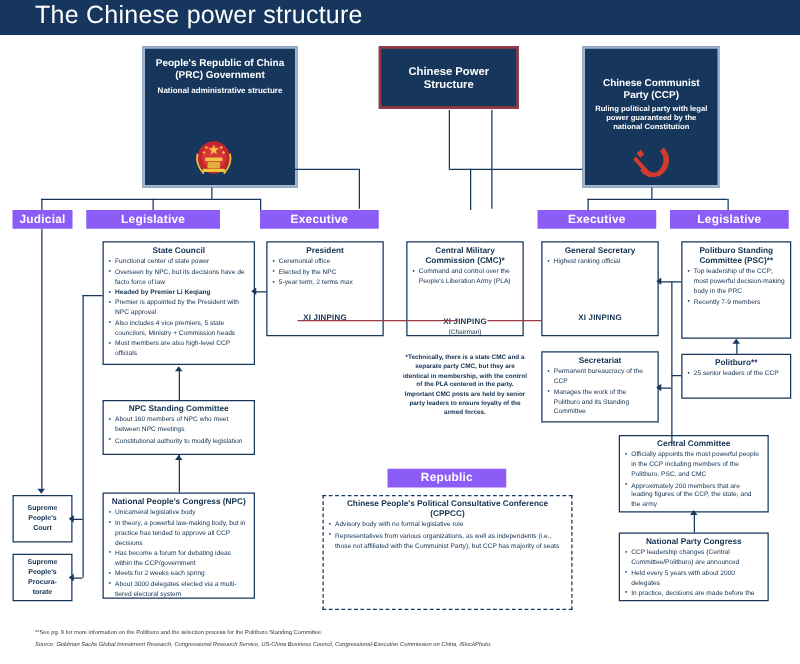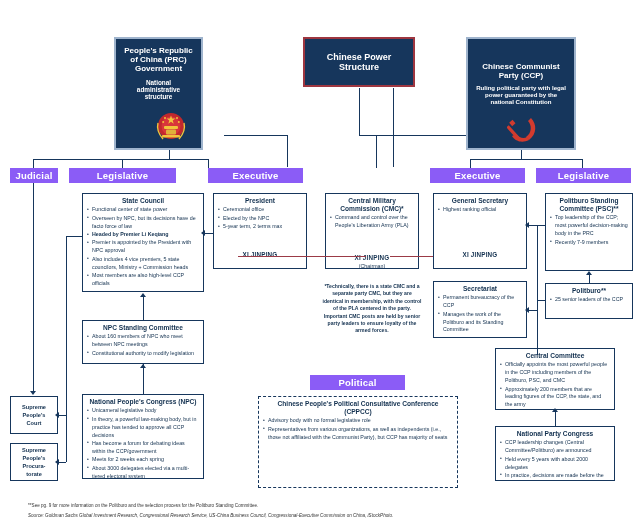--- a/index.html
+++ b/index.html
@@ -113,22 +113,25 @@
 
   .redbox{
     border:2px solid #9e3640 !important;
   }
 </style>
 </head>
 <body>
 
 <div id="canvas">
 
-
-  <div class="navy" style="left:114px;top:37px;width:89px;height:113px;padding-top:7px;">
+  <div class="titlebar">
+    <div class="ttl">The Chinese power structure</div>
+  </div>
+
+  <div class="navy" style="left:114px;top:37px;width:124px;height:113px;padding-top:7px;">
     <span class="hd" style="font-size:8px;padding:0 6px;">People's Republic of China (PRC) Government</span>
     <span class="sub" style="font-size:6.4px;padding:5px 10px 0 10px;">National administrative structure</span>
 
     <svg class="emblem" width="34" height="36" style="left:38px;top:70px;" viewBox="0 0 34 36">
       <ellipse cx="17" cy="17" rx="13" ry="13" fill="#c1282d"></ellipse>
       <ellipse cx="17" cy="17" rx="9.5" ry="9.5" fill="#d8353a"></ellipse>
       <polygon points="17,6.5 18.1,9.6 21.3,9.6 18.7,11.6 19.7,14.7 17,12.8 14.3,14.7 15.3,11.6 12.7,9.6 15.9,9.6" fill="#f2c33c"></polygon>
       <circle cx="11" cy="9" r="1" fill="#f2c33c"></circle>
       <circle cx="23" cy="9" r="1" fill="#f2c33c"></circle>
       <circle cx="9.2" cy="13" r="1" fill="#f2c33c"></circle>
@@ -320,21 +323,21 @@
       <li>Held every 5 years with about 2000 delegates</li>
       <li>In practice, decisions are made before the Congress</li>
     </ul>
   </div>
 
   <div class="ln lnv" style="left:555px;top:410px;height:16px;"></div>
   <div class="arrow ar-up" style="left:552px;top:408px;"></div>
 
   <div class="ln lnv" style="left:537px;top:348px;height:7px;"></div>
 
-  <div class="band" style="left:310px;top:375px;width:95px;height:15px;">Political</div>
+  <div class="band" style="left:310px;top:375px;width:95px;height:15px;">Republic</div>
 
   <div class="box dashed" style="left:258px;top:396px;width:200px;height:92px;">
     <span class="bt">Chinese People's Political Consultative Conference (CPPCC)</span>
     <ul>
       <li>Advisory body with no formal legislative role</li>
       <li>Representatives from various organizations, as well as independents (i.e., those not affiliated with the Communist Party), but CCP has majority of seats</li>
     </ul>
   </div>
 
   <div class="foot" style="top:503px;width:590px;">**See pg. 9 for more information on the Politburo and the selection process for the Politburo Standing Committee.</div>

